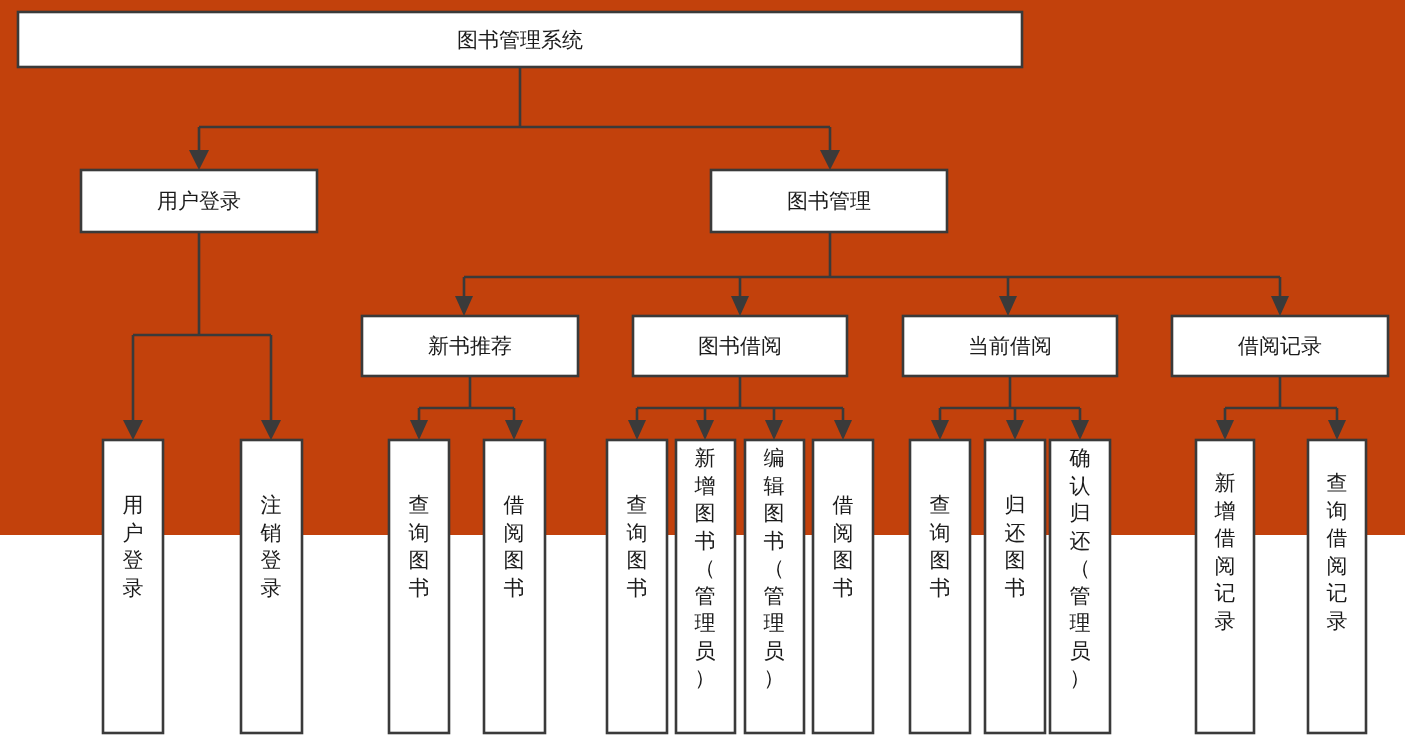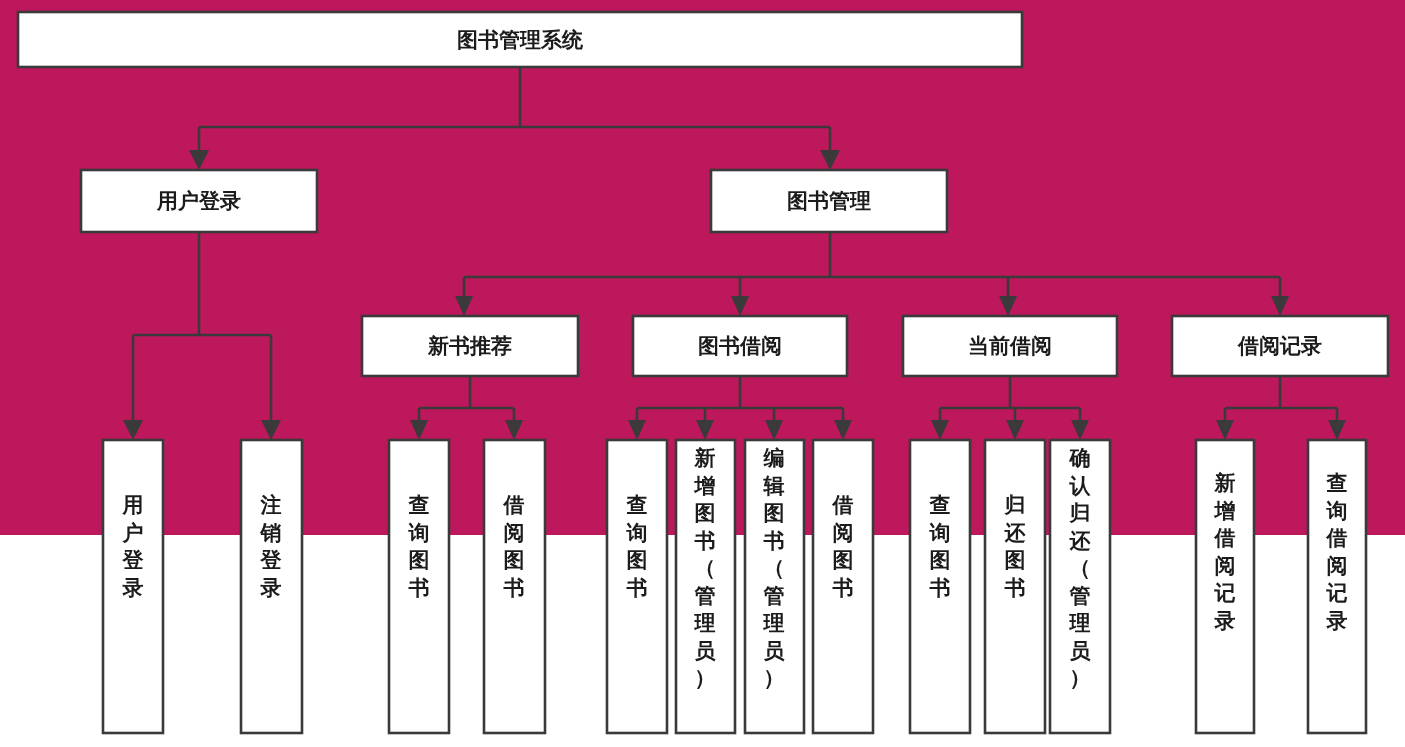--- a/index.html
+++ b/index.html
@@ -10,22 +10,21 @@
   body {
     width: 1405px;
     height: 747px;
     font-family: "Liberation Sans", "DejaVu Sans", sans-serif;
     overflow: hidden;
   }
   #diagram-root {
     position: relative;
     width: 1405px;
     height: 535px;
-    background: #be185d;
-    font-weight: bold;
+    background: #c2410c;
   }
   svg.diagram {
     position: absolute;
     left: 0;
     top: 0;
     width: 1405px;
     height: 747px;
     display: block;
   }
   .node-rect {

